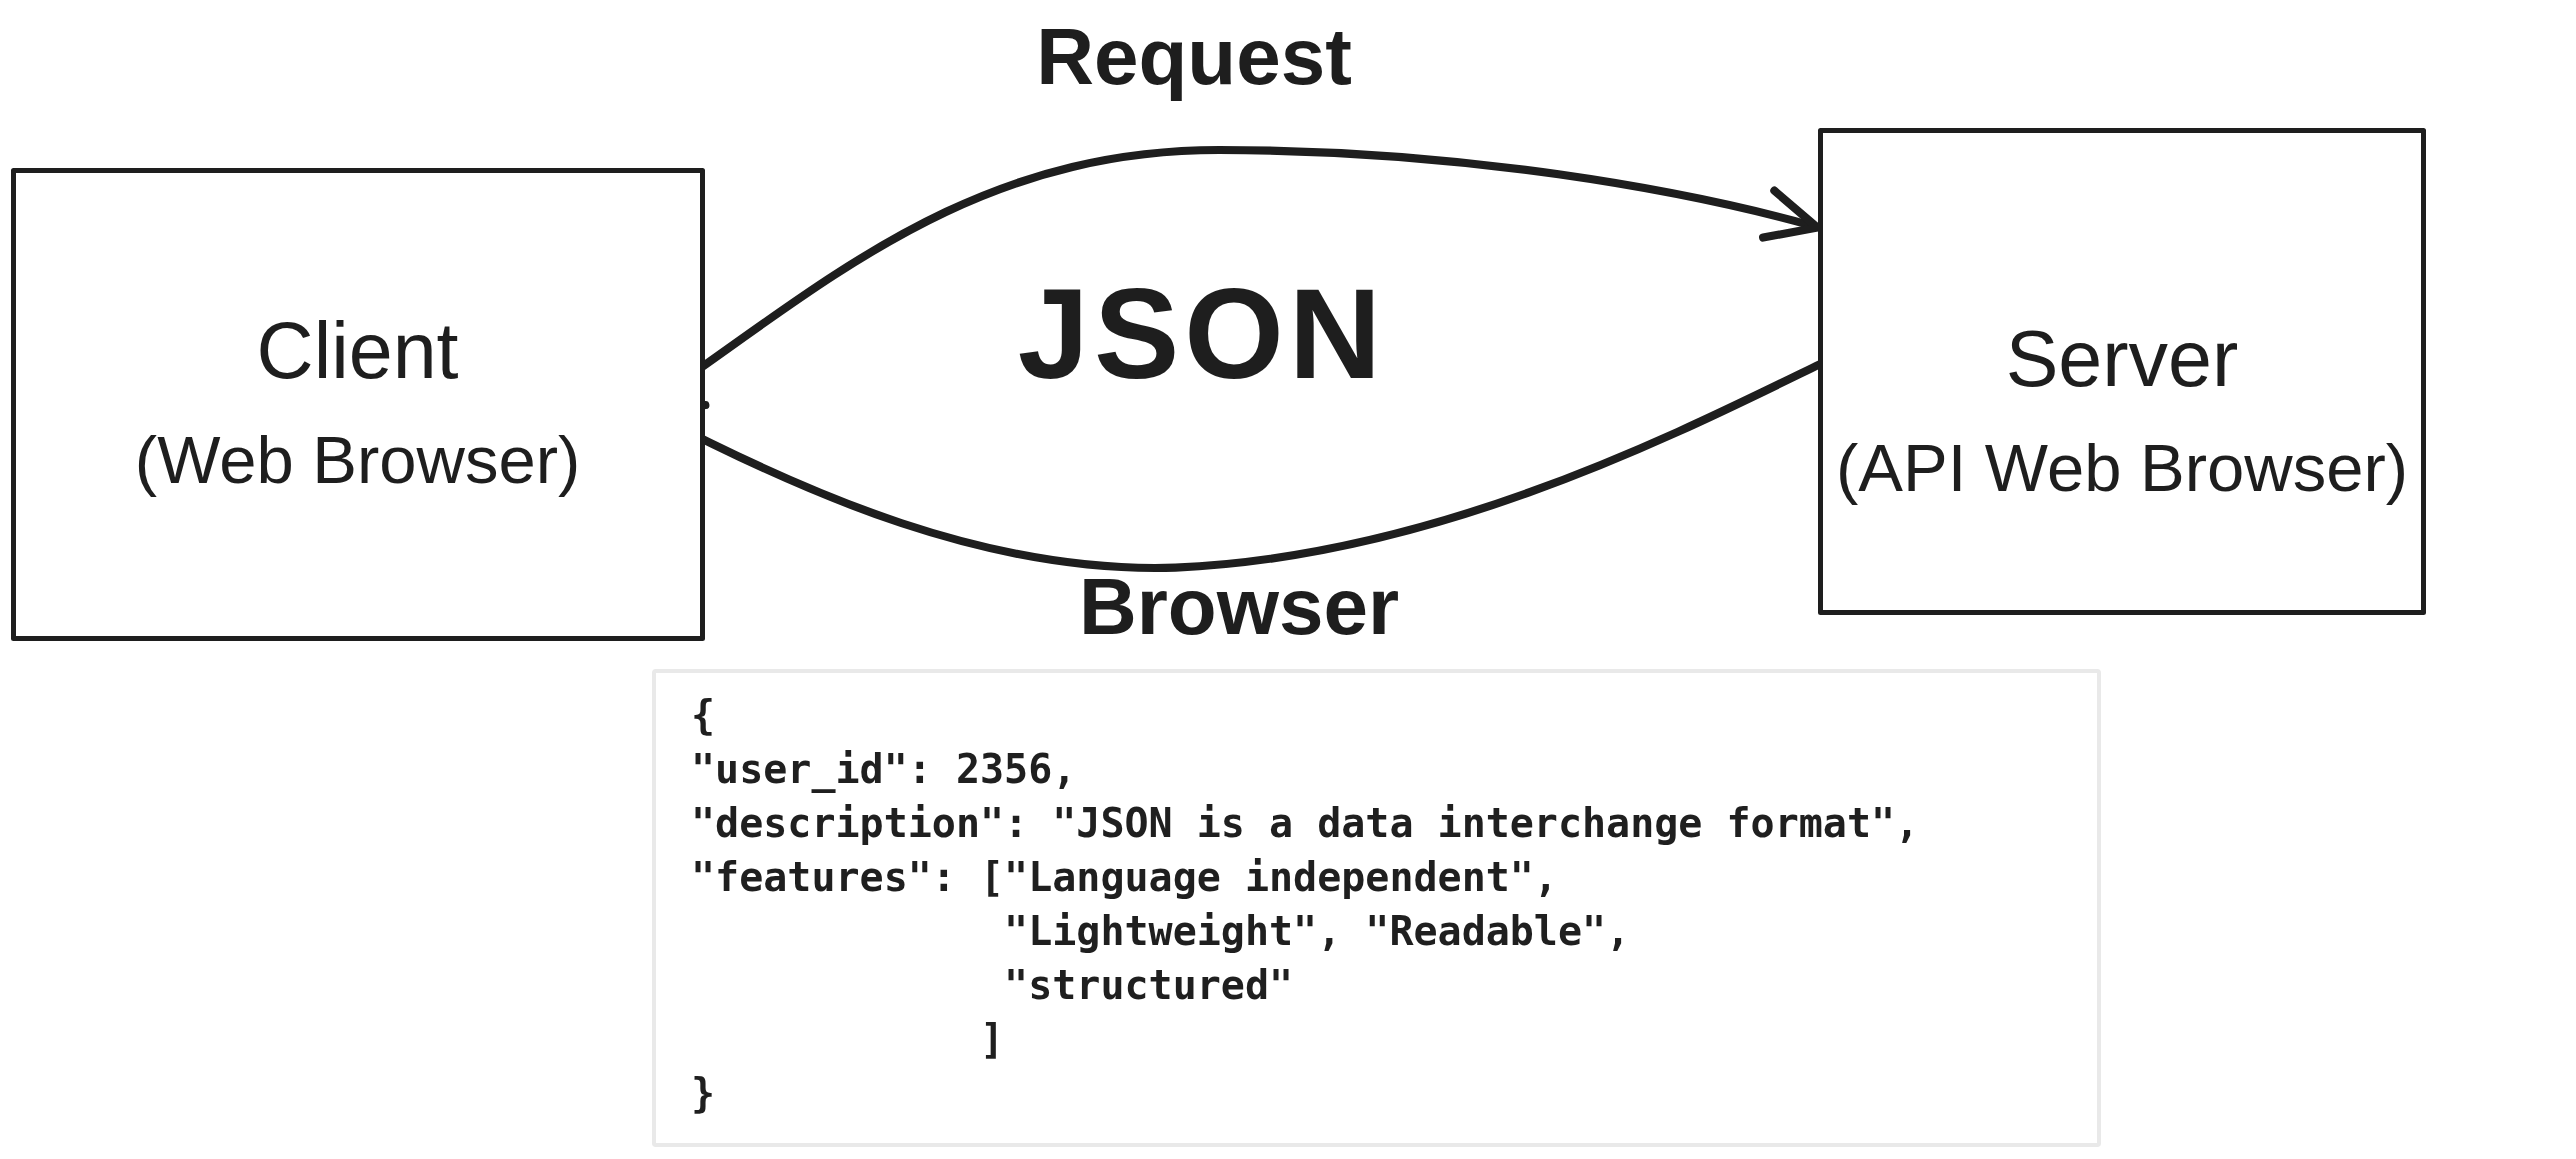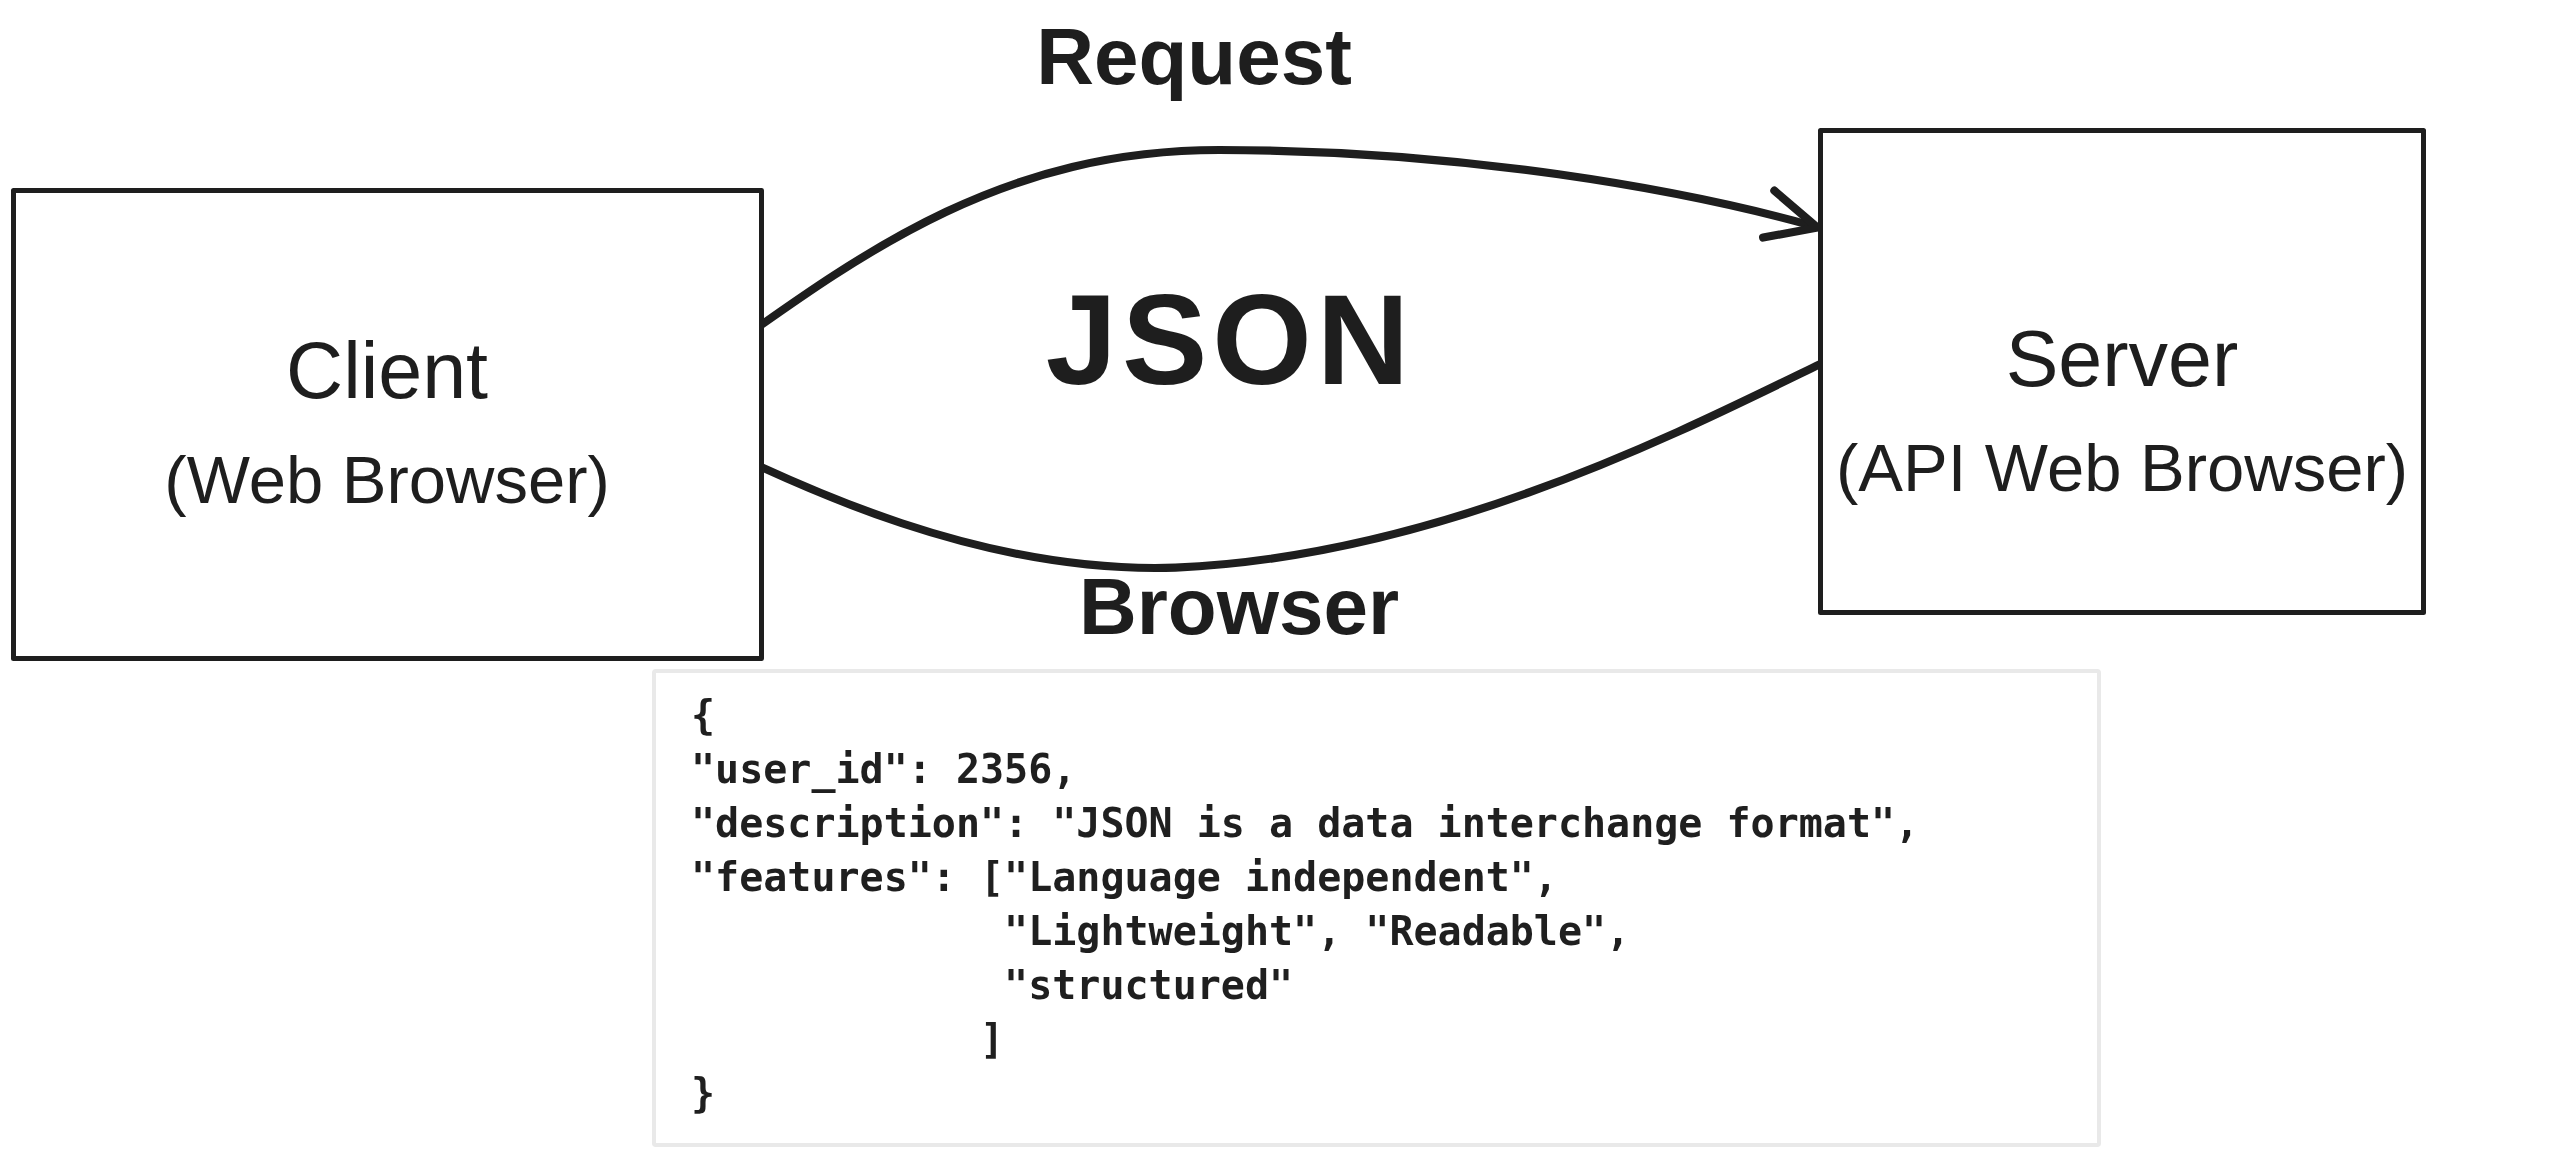--- a/index.html
+++ b/index.html
@@ -32,31 +32,31 @@
   .node-title {
     font-size: 79px;
     font-weight: 500;
     white-space: nowrap;
   }
   .node-subtitle {
     font-size: 67px;
     font-weight: 500;
     white-space: nowrap;
   }
-  #client-box { left: 10.6px; top: 168px; width: 753px; height: 473px; padding-bottom: 6.3px; margin-top: 20px; }
+  #client-box { left: 10.6px; top: 168px; width: 694px; height: 473px; padding-bottom: 6.3px; }
   #server-box { left: 1818px; top: 128px; width: 608px; height: 487px; padding-top: 75px; }
 
   .flow-label {
     position: absolute;
     white-space: nowrap;
     font-weight: 600;
     transform: translateX(-50%);
   }
   #request-label  { left: 1194px; top: 11.3px;  font-size: 80px; }
-  #json-label     { left: 1202px; top: 266px; font-size: 128px; font-weight: 700; letter-spacing: 5px; margin-left: 28px; }
+  #json-label     { left: 1202px; top: 260px; font-size: 128px; font-weight: 700; letter-spacing: 5px; }
   #response-label { left: 1239px; top: 561px; font-size: 80px; }
 
   #arrow-layer {
     position: absolute;
     left: 0; top: 0;
     width: 2576px;
     height: 1159px;
     pointer-events: none;
   }
   #arrow-layer path {

